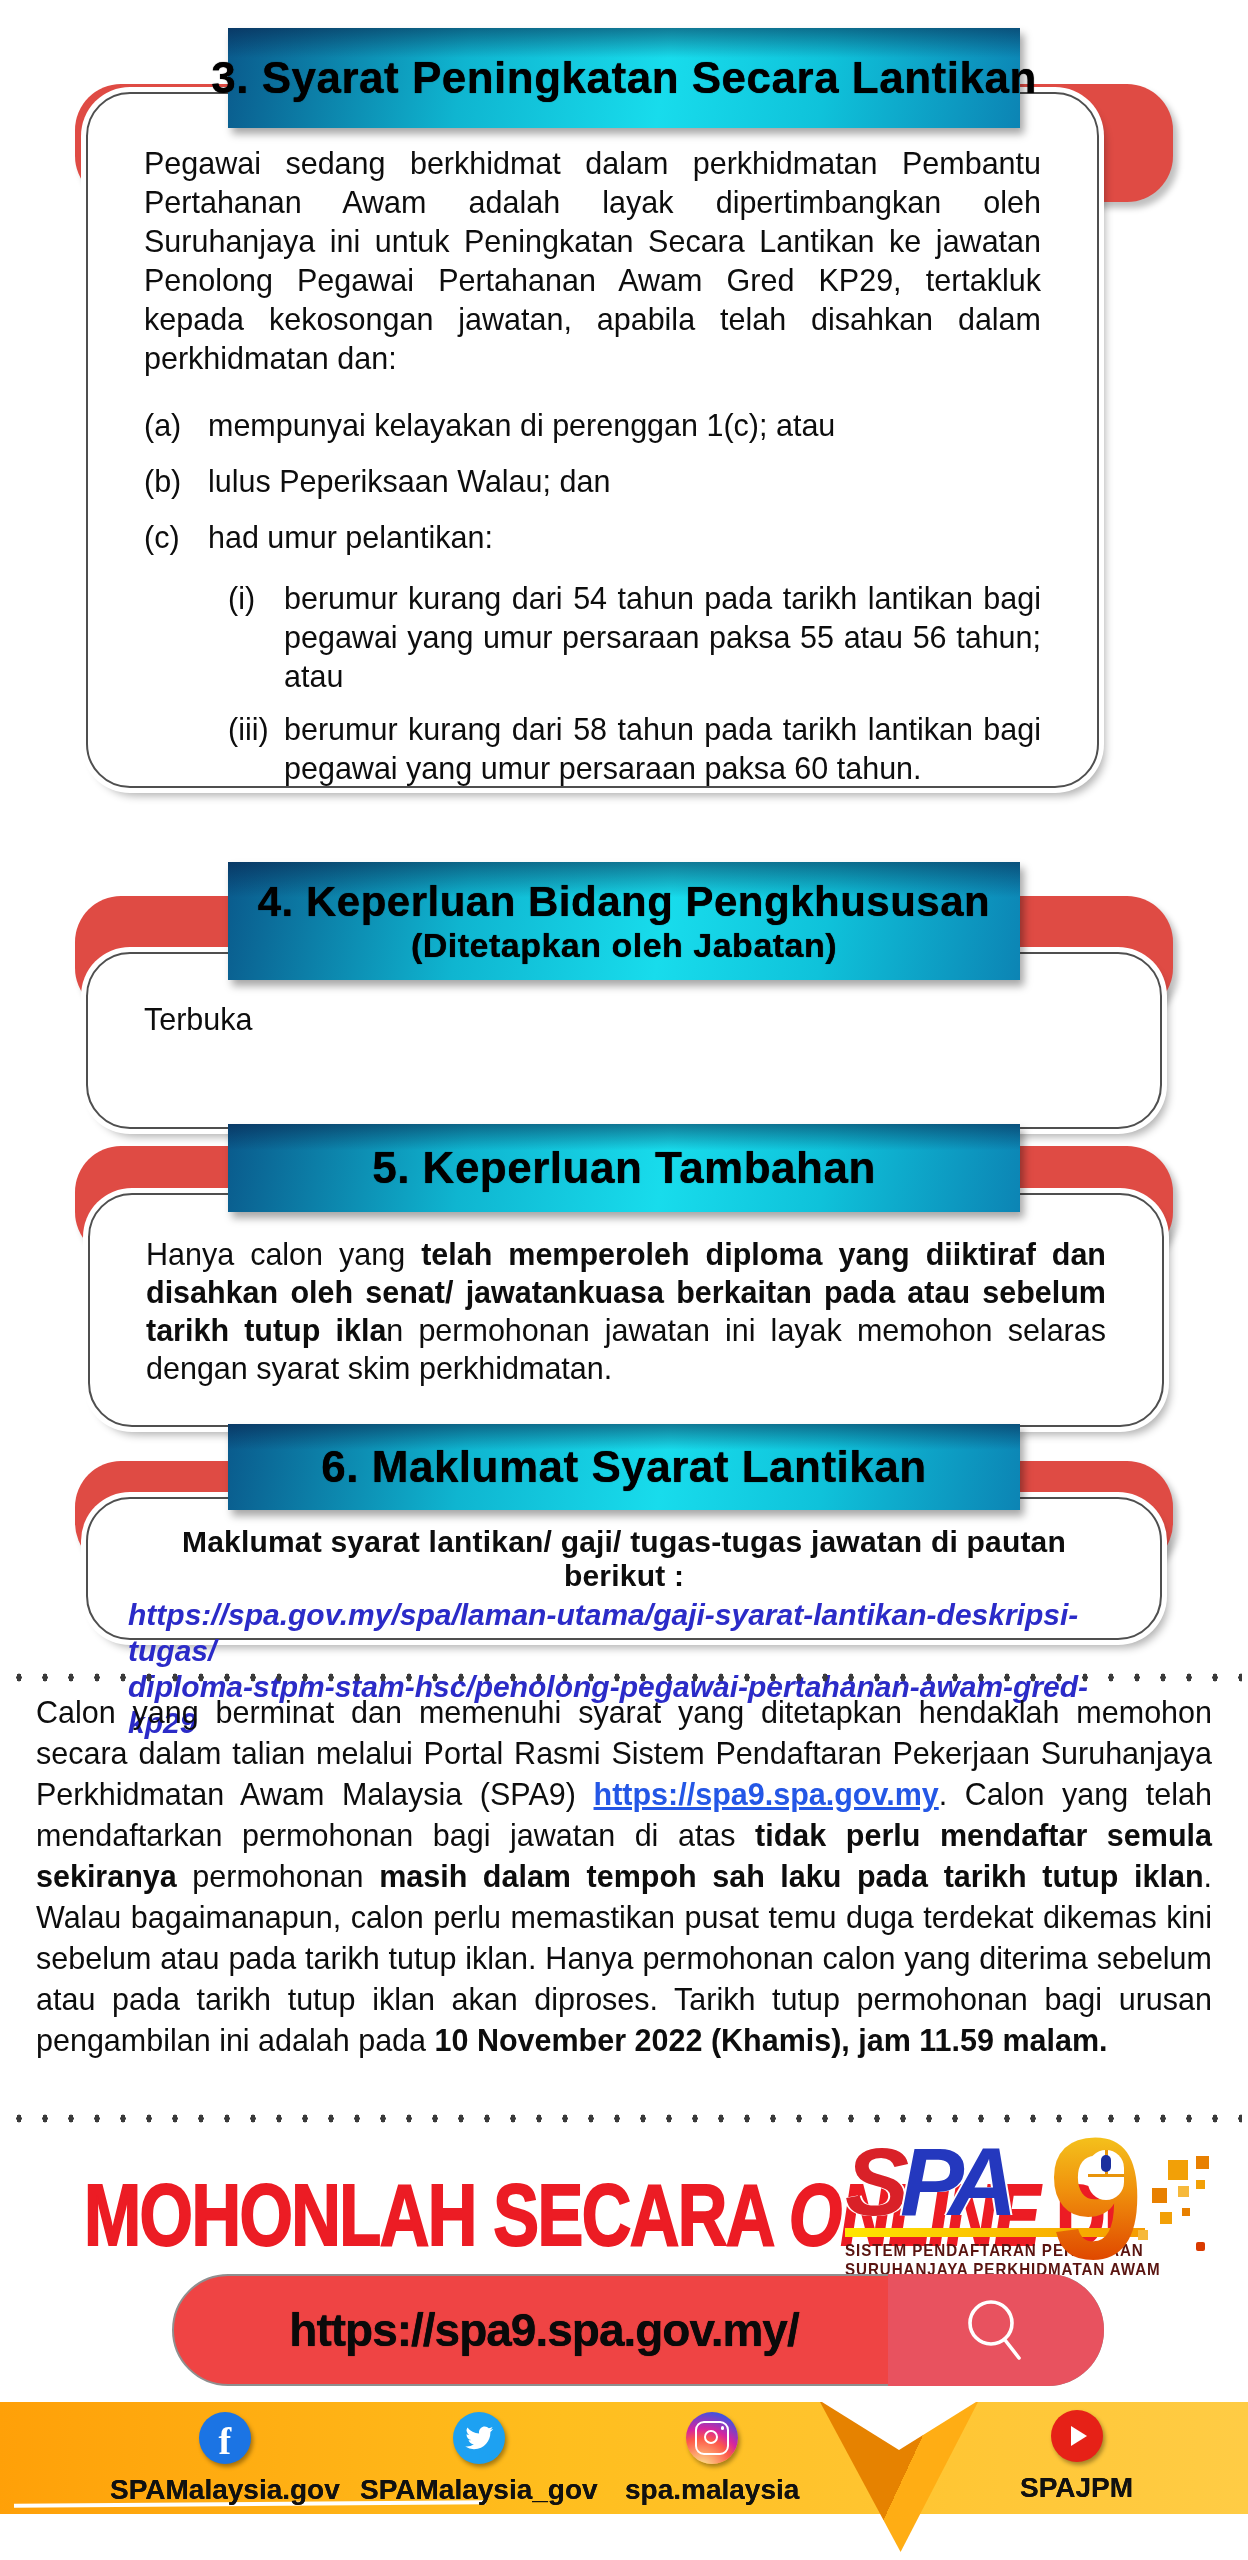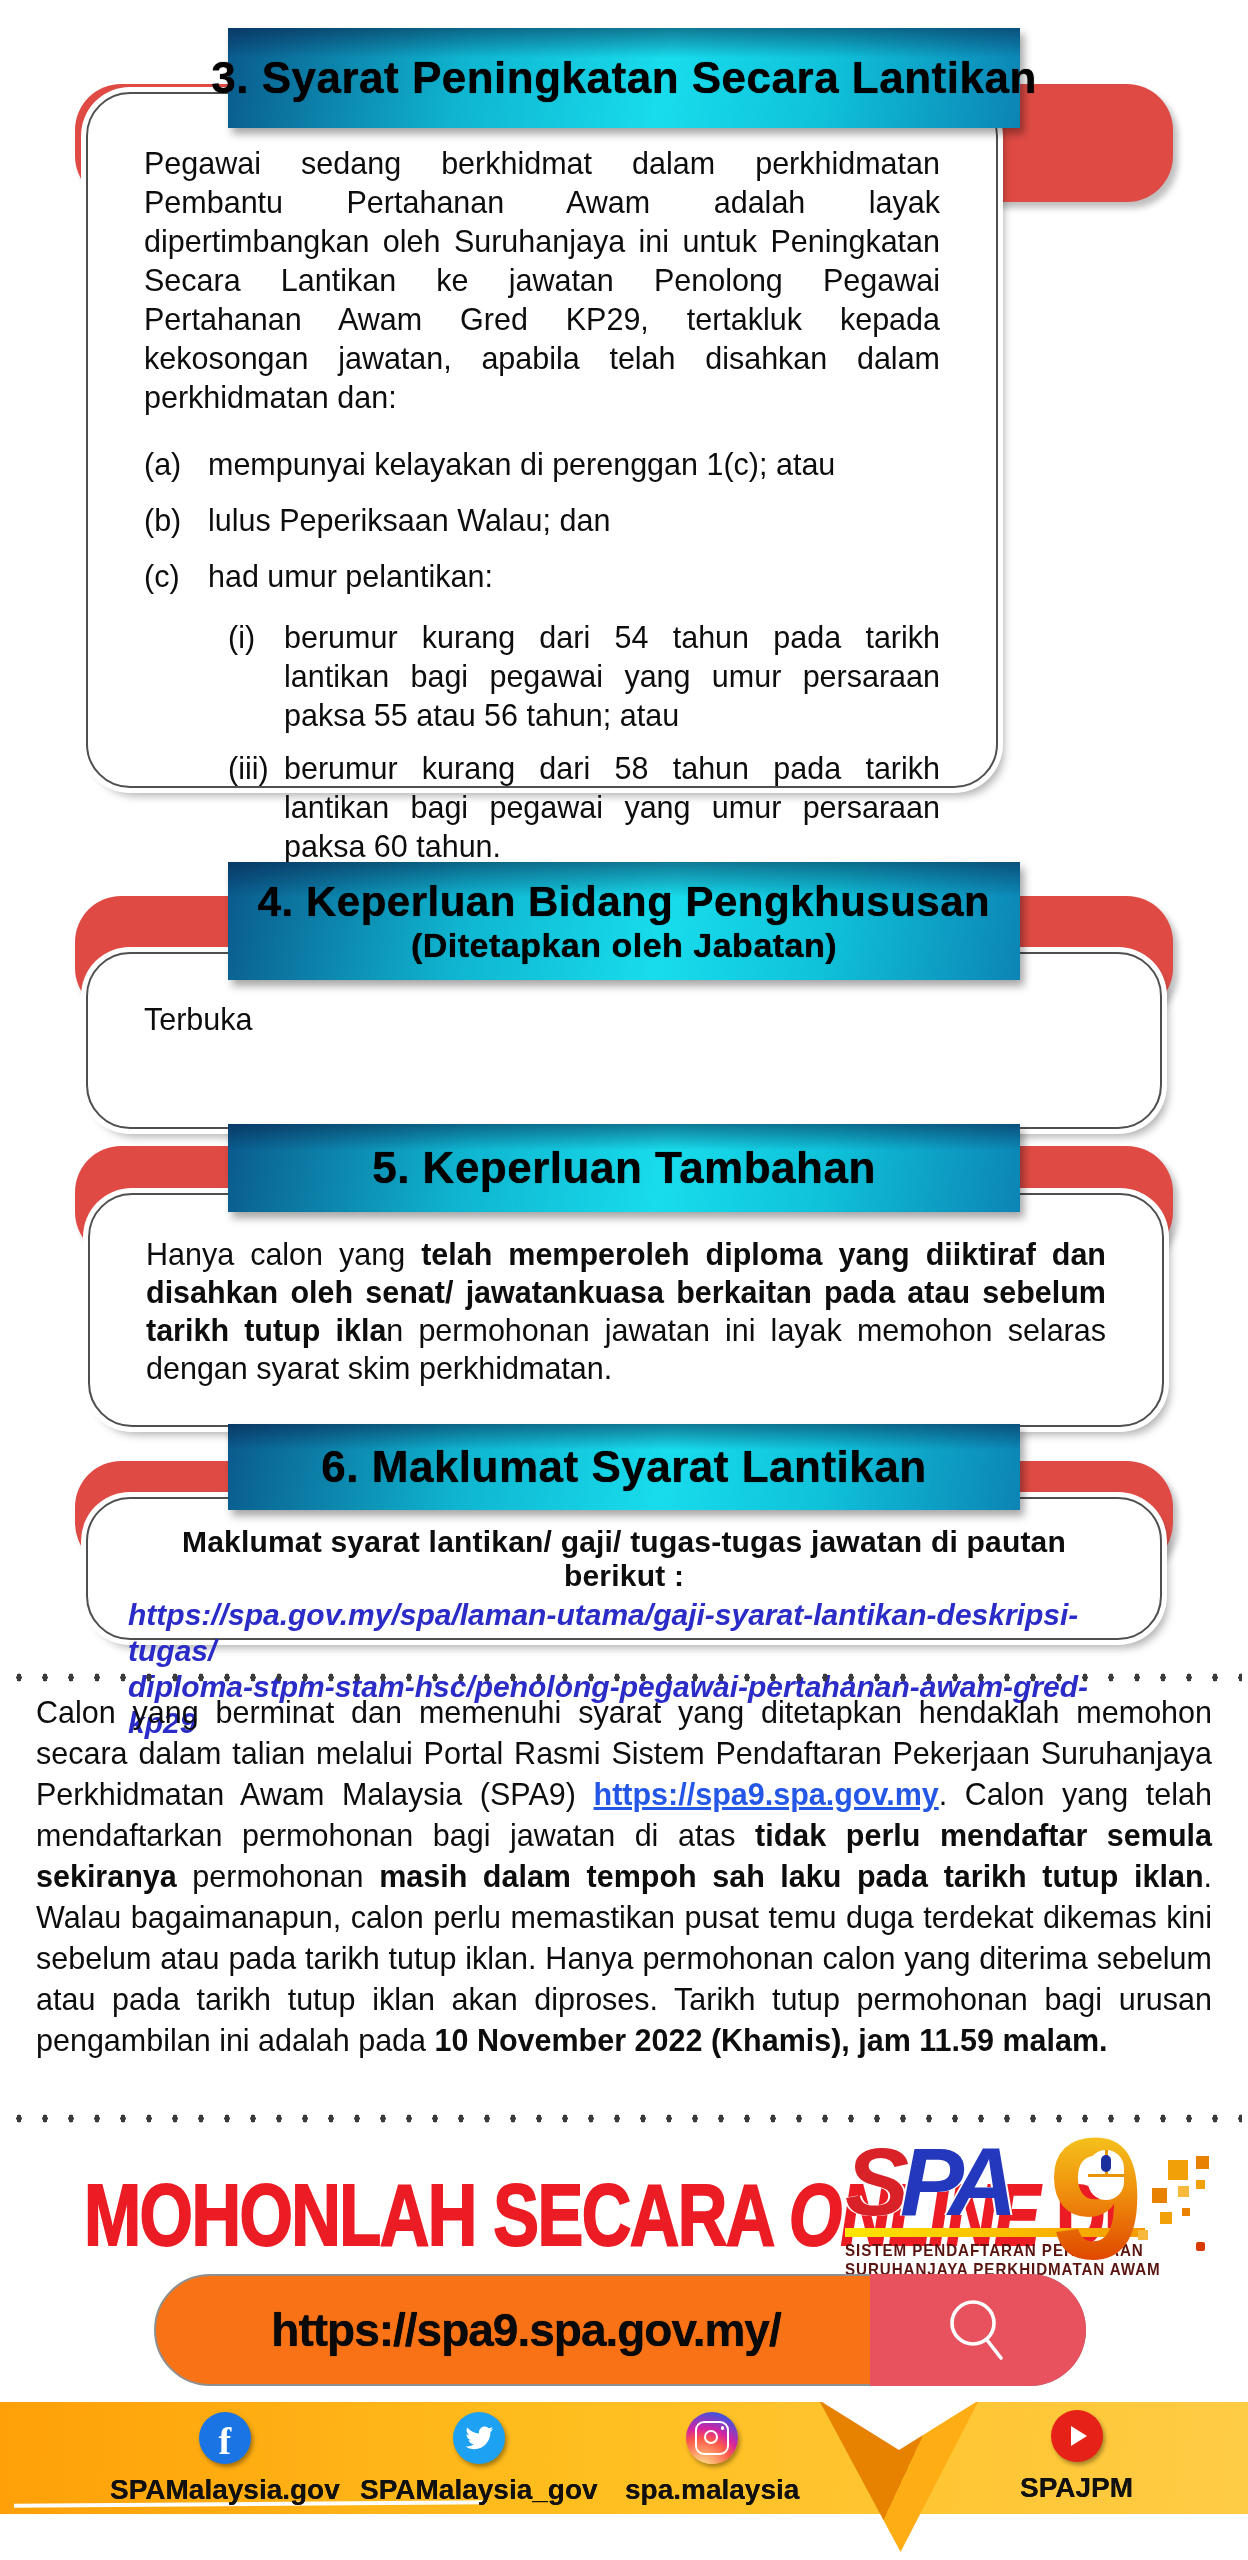--- a/index.html
+++ b/index.html
@@ -60,21 +60,21 @@
           background:linear-gradient(180deg,#F5CB1F 8%,#F0920D 45%,#E04A00 85%);
           -webkit-background-clip:text;background-clip:text;color:transparent;}
   .mouse{position:absolute;left:1088px;top:2150px;width:36px;height:50px;background:#fff;border-radius:18px;
          z-index:4;}
   .mouse .wheel{position:absolute;left:13px;top:5px;width:10px;height:17px;background:#1B2F9E;border-radius:5px;}
   .mouse .hline{position:absolute;left:0;top:24px;width:36px;height:3px;background:#E8940A;}
   .mouse .vline{position:absolute;left:16.5px;top:0;width:3px;height:24px;background:#E8940A;}
   .px{position:absolute;z-index:3;}
 
   
-  .search-pill{position:absolute;left:154px;top:2274px;width:932px;height:112px;background:#f97316;
+  .search-pill{position:absolute;left:172px;top:2274px;width:932px;height:112px;background:#ef4444;
                border:2px solid #8F8F8F;border-radius:58px;z-index:2;box-sizing:border-box;}
   .search-url{position:absolute;left:30px;top:0;width:680px;height:108px;display:flex;align-items:center;
               justify-content:center;font-size:46px;font-weight:bold;color:#0A0A0A;letter-spacing:-1px;
               text-shadow:0 0 .8px #000;}
   .search-btn{position:absolute;right:-2px;top:-2px;width:216px;height:112px;background:#E8525F;
               border-radius:0 58px 58px 0;display:flex;align-items:center;justify-content:center;}
 
   
   .band{position:absolute;left:0;top:2402px;width:1248px;height:112px;z-index:2;
         background:linear-gradient(92deg,#FFA008 0%,#FFBE1E 45%,#FFCC45 100%);}
@@ -97,21 +97,21 @@
   .ig-cam .dot{position:absolute;right:3px;top:3px;width:3.5px;height:3.5px;background:#fff;border-radius:50%;}
   .yt-play{width:0;height:0;border-left:16px solid #fff;border-top:10px solid transparent;
            border-bottom:10px solid transparent;margin-left:5px;}
 </style>
 </head>
 <body>
 
 <div id="page">
 
   <div class="redrib" style="left:75px;top:84px;width:1098px;height:118px;"></div>
-  <div class="whitebox" style="left:86px;top:92px;width:912px;height:696px;">
+  <div class="whitebox" style="left:86px;top:92px;width:1013px;height:696px;">
     <div style="padding:50px 56px 0 56px;">
       <div class="bodytext">Pegawai sedang berkhidmat dalam perkhidmatan Pembantu Pertahanan Awam adalah layak dipertimbangkan oleh Suruhanjaya ini untuk Peningkatan Secara Lantikan ke jawatan Penolong Pegawai Pertahanan Awam Gred KP29, tertakluk kepada kekosongan jawatan, apabila telah disahkan dalam perkhidmatan dan:</div>
 
       <div class="item-row" style="margin-top:28px;">
         <div class="item-label">(a)</div>
         <div class="item-text">mempunyai kelayakan di perenggan 1(c); atau</div>
       </div>
       <div class="item-row" style="margin-top:17px;">
         <div class="item-label">(b)</div>
         <div class="item-text">lulus Peperiksaan Walau; dan</div>

